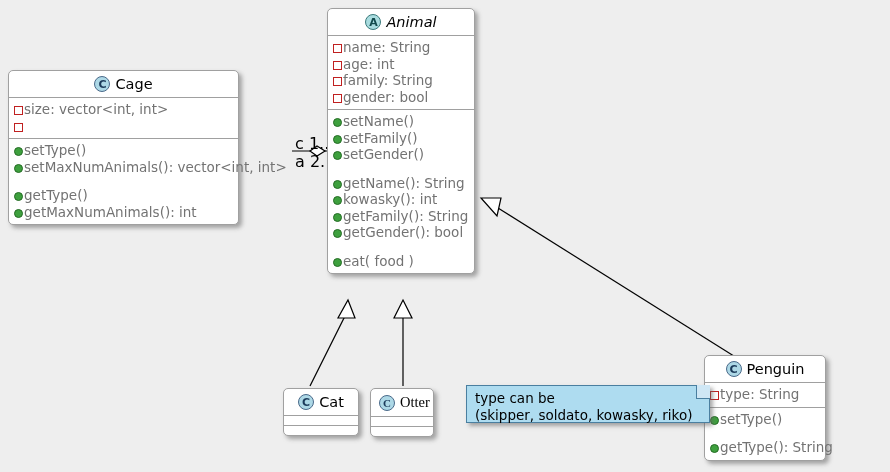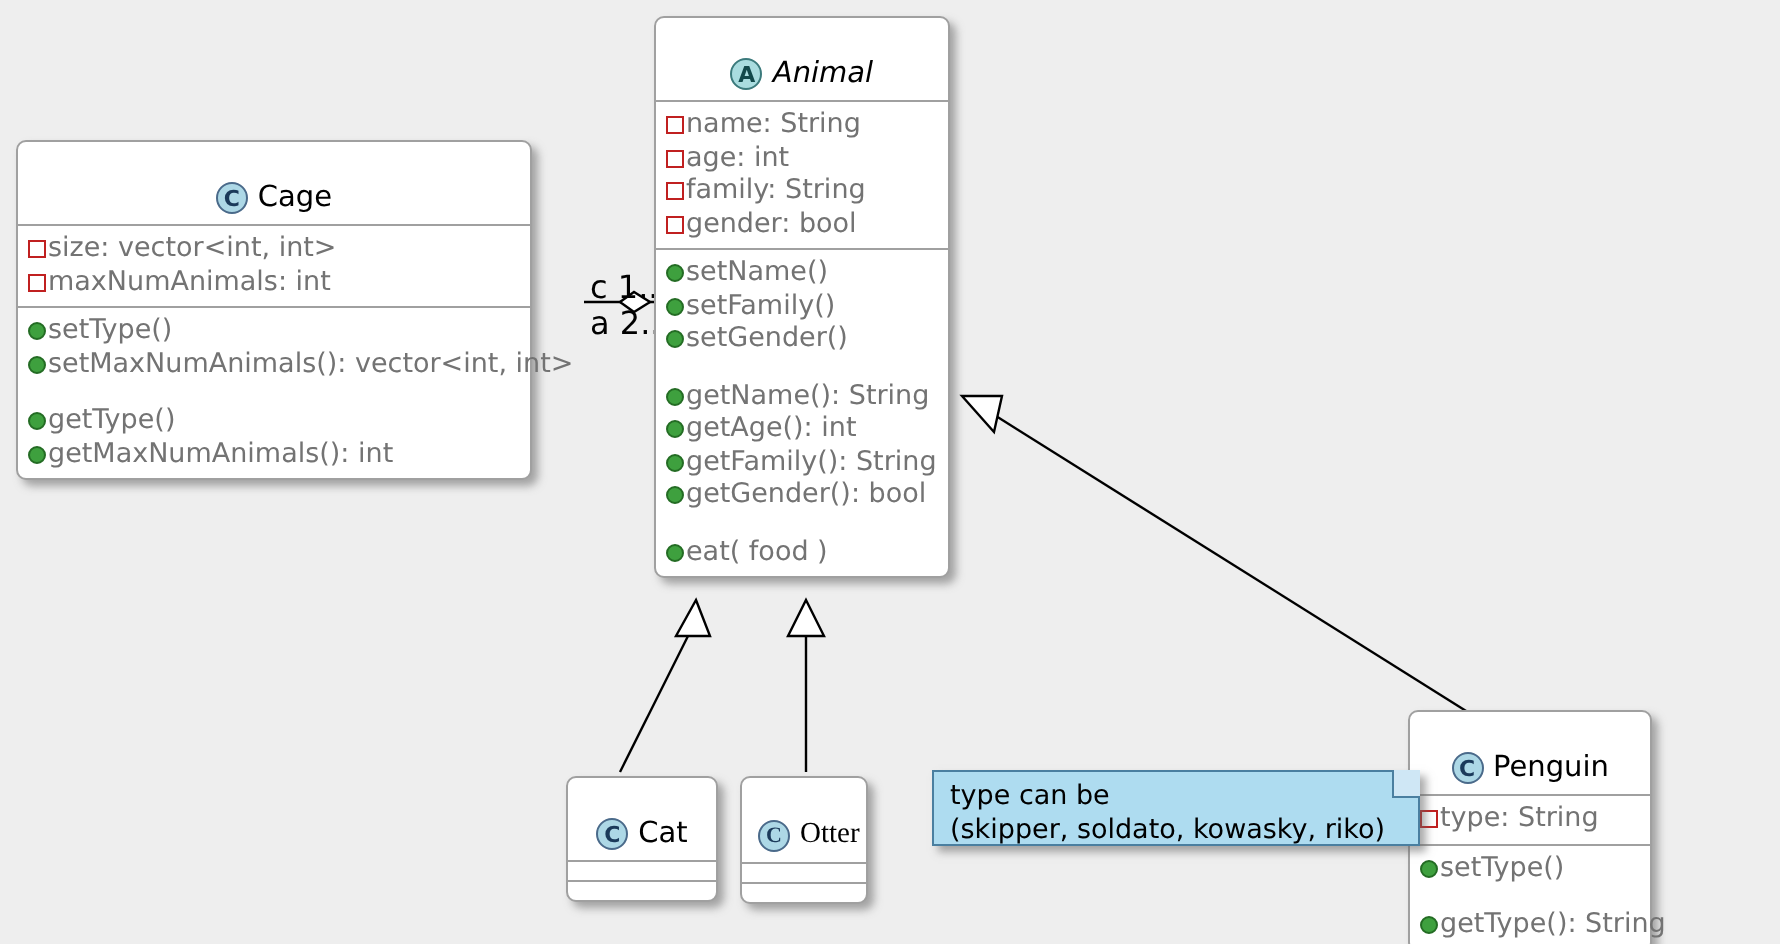--- a/index.html
+++ b/index.html
@@ -27,21 +27,21 @@
   .uml-class {
     position: absolute;
     background: #ffffff;
     border: 1px solid #a0a0a0;
     border-radius: 5px;
     box-shadow: 3px 3px 4px rgba(100,100,100,0.55);
     box-sizing: border-box;
   }
   .uml-header {
     text-align: center;
-    padding: 20px 8px 5px 8px;
+    padding: 4px 8px 5px 8px;
     font-size: 14.5px;
     color: #000000;
     white-space: nowrap;
   }
   .uml-header.abstract .cls-title { font-style: italic; }
   .cls-title { vertical-align: middle; }
 
   .stereo {
     display: inline-block;
     width: 16px;
@@ -176,35 +176,35 @@
       <div class="member"><span class="vis field"></span><span>age: int</span></div>
       <div class="member"><span class="vis field"></span><span>family: String</span></div>
       <div class="member"><span class="vis field"></span><span>gender: bool</span></div>
     </div>
     <div class="compartment">
       <div class="member"><span class="vis method"></span><span>setName()</span></div>
       <div class="member"><span class="vis method"></span><span>setFamily()</span></div>
       <div class="member"><span class="vis method"></span><span>setGender()</span></div>
       <div class="member spacer"></div>
       <div class="member"><span class="vis method"></span><span>getName(): String</span></div>
-      <div class="member"><span class="vis method"></span><span>getAge(): int</span></div>
+      <div class="member"><span class="vis method"></span><span>kowasky(): int</span></div>
       <div class="member"><span class="vis method"></span><span>getFamily(): String</span></div>
       <div class="member"><span class="vis method"></span><span>getGender(): bool</span></div>
       <div class="member spacer"></div>
       <div class="member"><span class="vis method"></span><span>eat( food )</span></div>
     </div>
   </div>
 
-  <div class="uml-class" style="left:8px; top:70px; width:258px;">
+  <div class="uml-class" style="left:8px; top:70px; width:231px;">
     <div class="uml-header">
       <span class="stereo c">C</span><span class="cls-title">Cage</span>
     </div>
     <div class="compartment">
       <div class="member"><span class="vis field"></span><span>size: vector&lt;int, int&gt;</span></div>
-      <div class="member"><span class="vis field"></span><span>maxNumAnimals: int</span></div>
+      <div class="member"><span class="vis field"></span></div>
     </div>
     <div class="compartment">
       <div class="member"><span class="vis method"></span><span>setType()</span></div>
       <div class="member"><span class="vis method"></span><span>setMaxNumAnimals(): vector&lt;int, int&gt;</span></div>
       <div class="member spacer"></div>
       <div class="member"><span class="vis method"></span><span>getType()</span></div>
       <div class="member"><span class="vis method"></span><span>getMaxNumAnimals(): int</span></div>
     </div>
   </div>
 

